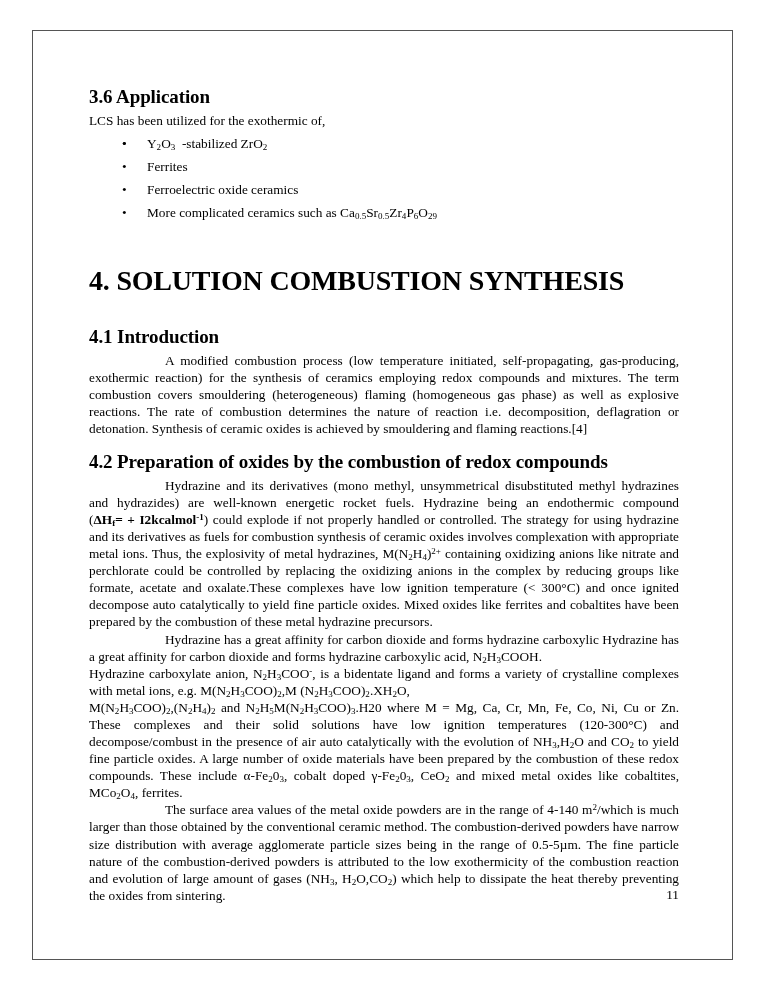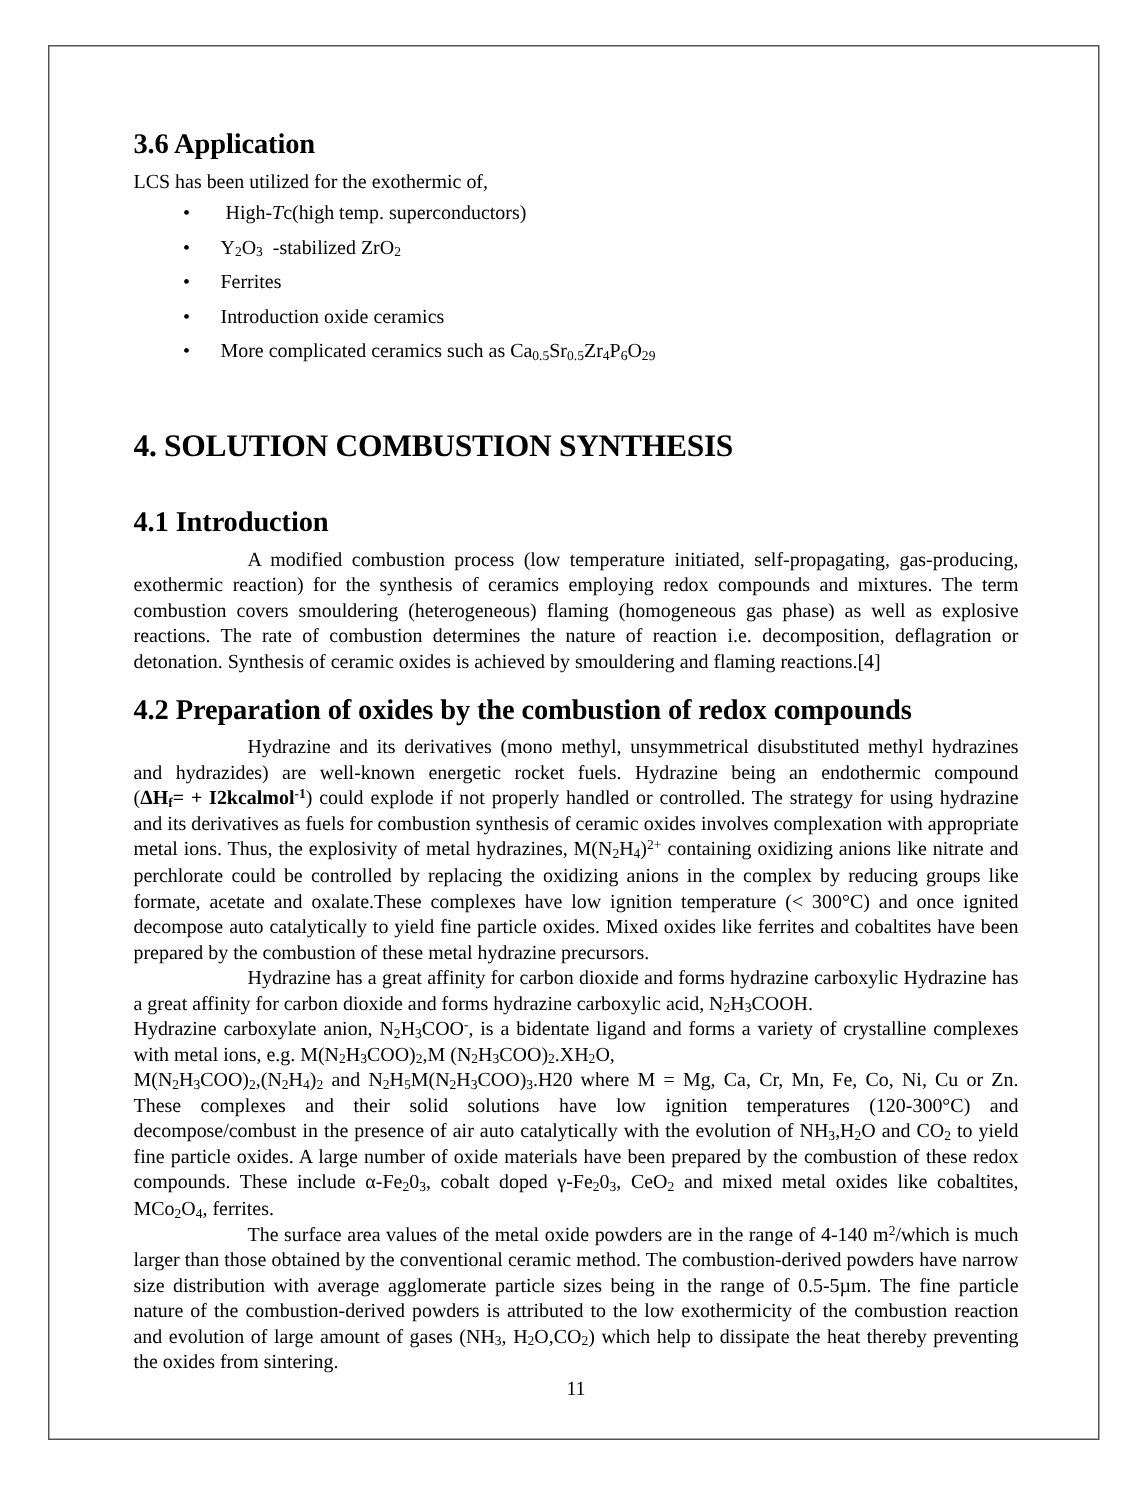--- a/index.html
+++ b/index.html
@@ -32,21 +32,21 @@
     width: 590px;
   }
   .h2 {
     font-size: 19px;
     font-weight: bold;
     margin: 0 0 3px 0;
     line-height: 1.2;
     letter-spacing: -0.1px;
   }
   .h1 {
-    font-size: 21px;
+    font-size: 28px;
     font-weight: bold;
     margin: 0;
     line-height: 1.25;
     letter-spacing: -0.2px;
   }
   .body-line {
     font-size: 13.3px;
     line-height: 1.28;
     margin: 0;
     text-align: left;
@@ -92,54 +92,53 @@
   }
   sup {
     font-size: 0.68em;
     vertical-align: 0.42em;
     line-height: 0;
   }
   .ital { font-style: italic; }
   #page-number {
     position: absolute;
     left: 0;
-    top: 832px;
+    top: 801px;
     width: 590px;
-    text-align: center;
+    text-align: right;
     font-size: 13.3px;
     line-height: 1.2;
   }
   .nowrap { white-space: nowrap; font-weight: bold; }
 </style>
 </head>
 <body>
 
 <div id="page-frame">
   <div id="page-inner">
 
     <h2 class="h2">3.6 Application</h2>
 
     <div class="body-line">LCS has been utilized for the exothermic of,</div>
 
     <ul class="bullets">
       <li>
         <span class="bullet-dot">•</span>
-        <span>&nbsp;High-<span class="ital">T</span>c(high temp. superconductors)</span>
       </li>
       <li>
         <span class="bullet-dot">•</span>
         <span>Y<sub>2</sub>O<sub>3</sub> &nbsp;-stabilized ZrO<sub>2</sub></span>
       </li>
       <li>
         <span class="bullet-dot">•</span>
         <span>Ferrites</span>
       </li>
       <li>
         <span class="bullet-dot">•</span>
-        <span>Introduction oxide ceramics</span>
+        <span>Ferroelectric oxide ceramics</span>
       </li>
       <li>
         <span class="bullet-dot">•</span>
         <span>More complicated ceramics such as Ca<sub>0.5</sub>Sr<sub>0.5</sub>Zr<sub>4</sub>P<sub>6</sub>O<sub>29</sub></span>
       </li>
     </ul>
 
     <div class="gap-lg"></div>
 
     <h1 class="h1">4. SOLUTION COMBUSTION SYNTHESIS</h1>

